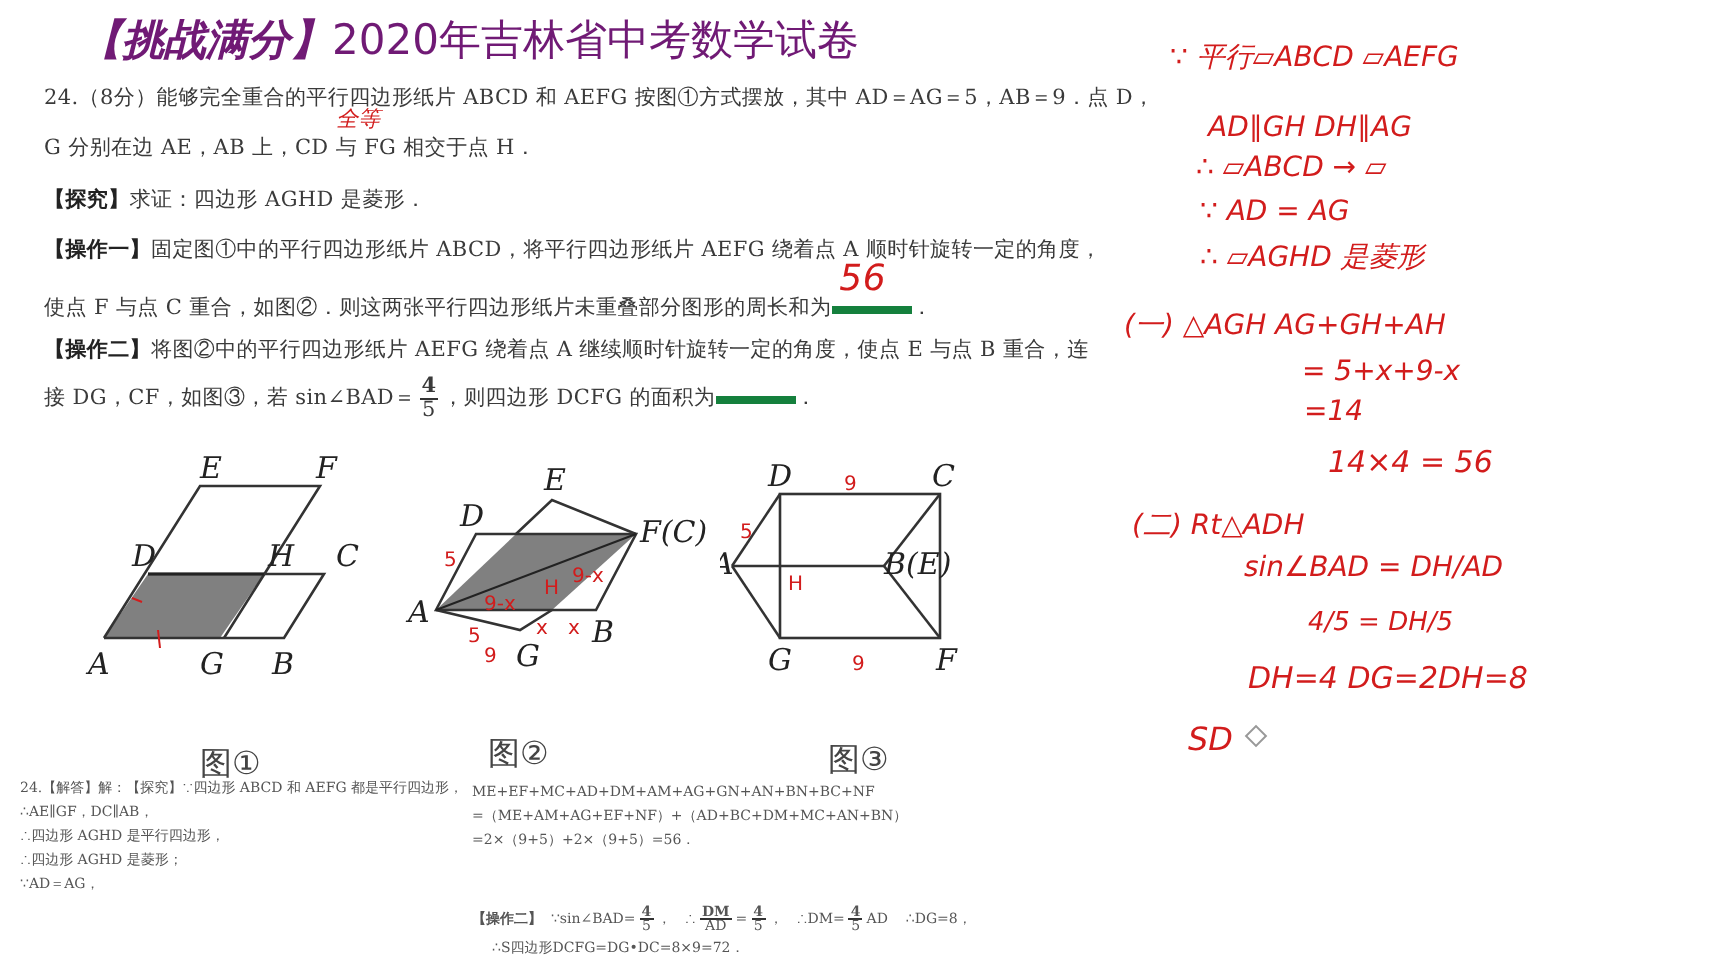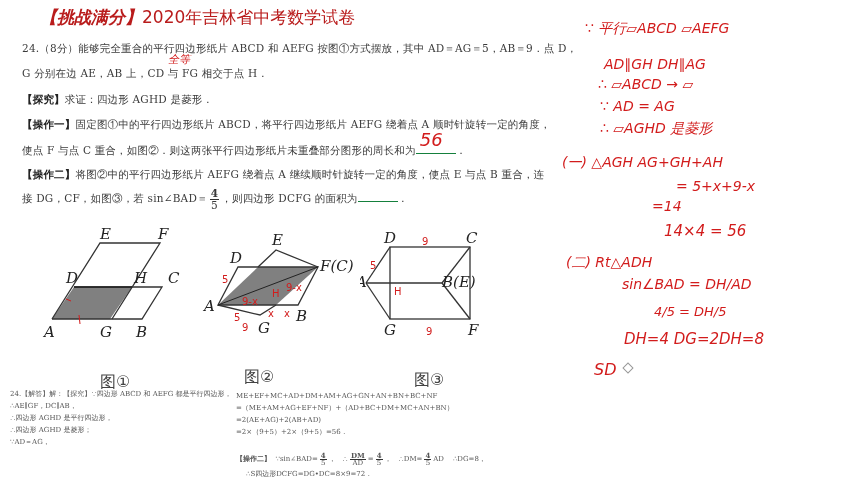--- a/index.html
+++ b/index.html
@@ -1,25 +1,25 @@
 <!DOCTYPE html>
 <html><head>
 <meta charset="utf-8">
 <style>
   html, body { margin:0; padding:0; background:#ffffff; }
   body { width:864px; height:486px; position:relative; overflow:hidden; font-family:"DejaVu Serif", serif; color:#333; }
   .abs { position:absolute; }
-  .title { left:40px; top:6px; font-family:"DejaVu Sans", sans-serif; font-size:17px; color:#b91c1c; white-space:nowrap; }
+  .title { left:40px; top:6px; font-family:"DejaVu Sans", sans-serif; font-size:21px; color:#701a75; white-space:nowrap; }
   .title .bracket-part { font-family:"DejaVu Serif", serif; font-style:italic; font-weight:bold; }
   .q { font-size:10.5px; color:#3a3a3a; white-space:nowrap; letter-spacing:0.2px; }
   .q b { font-weight:bold; color:#222; }
   .frac { display:inline-block; vertical-align:middle; text-align:center; line-height:1; margin:0 2px; }
   .frac .num { display:block; border-bottom:1px solid #333; padding:0 1px; font-weight:bold; }
   .frac .den { display:block; }
-  .blank { display:inline-block; width:40px; border-bottom:1px solid #15803d; height:10px; vertical-align:baseline; position:relative; }
+  .blank { display:inline-block; width:40px; border-bottom:4px solid #15803d; height:10px; vertical-align:baseline; position:relative; }
   .hw { font-family:"DejaVu Sans", sans-serif; color:#d21c1c; font-style:italic; white-space:nowrap; }
   .answer-hw { position:absolute; left:4px; top:-14px; font-size:18px; }
   .sol { font-size:7px; color:#555; white-space:nowrap; line-height:12px; }
   .figcap { font-family:"DejaVu Sans", sans-serif; font-size:16px; color:#444; }
   svg text.lbl { font-family:"DejaVu Serif", serif; font-style:italic; font-size:15px; fill:#222; }
   svg text.red { font-family:"DejaVu Sans", sans-serif; font-size:10px; fill:#d21c1c; }
 </style>
 </head>
 <body>
 
@@ -114,39 +114,38 @@
   <div>24.【解答】解：【探究】∵四边形 ABCD 和 AEFG 都是平行四边形，</div>
   <div>∴AE∥GF，DC∥AB，</div>
   <div>∴四边形 AGHD 是平行四边形，</div>
   <div>∴四边形 AGHD 是菱形；</div>
   <div>∵AD＝AG，</div>
 </div>
 
 <div class="abs sol" style="left:236px; top:390px;">
   <div>ME+EF+MC+AD+DM+AM+AG+GN+AN+BN+BC+NF</div>
   <div>=（ME+AM+AG+EF+NF）+（AD+BC+DM+MC+AN+BN）</div>
-  <div>=2(AE+AG)+2(AB+AD)</div>
   <div>=2×（9+5）+2×（9+5）=56．</div>
 </div>
 <div class="abs sol" style="left:236px; top:452px;">
   <b>【操作二】</b>&nbsp;
   <span>∵sin∠BAD=</span><span class="frac"><span class="num">4</span><span class="den">5</span></span><span>，</span>&nbsp;&nbsp;
   <span>∴</span><span class="frac"><span class="num">DM</span><span class="den">AD</span></span><span>=</span><span class="frac"><span class="num">4</span><span class="den">5</span></span><span>，</span>&nbsp;&nbsp;
   <span>∴DM=</span><span class="frac"><span class="num">4</span><span class="den">5</span></span><span>AD</span>&nbsp;&nbsp;&nbsp;
   <span>∴DG=8，</span>
 </div>
 <div class="abs sol" style="left:246px; top:468px;">∴S四边形DCFG=DG•DC=8×9=72．</div>
 
 <div class="abs hw" style="left:585px; top:20px; font-size:14px;">∵ 平行▱ABCD  ▱AEFG</div>
 <div class="abs hw" style="left:604px; top:56px; font-size:14px;">AD∥GH  DH∥AG</div>
 <div class="abs hw" style="left:598px; top:76px; font-size:14px;">∴ ▱ABCD → ▱</div>
 <div class="abs hw" style="left:600px; top:98px; font-size:14px;">∵ AD = AG</div>
 <div class="abs hw" style="left:600px; top:120px; font-size:14px;">∴ ▱AGHD 是菱形</div>
 <div class="abs hw" style="left:562px; top:154px; font-size:14px;">(一) △AGH   AG+GH+AH</div>
-<div class="abs hw" style="left:676px; top:178px; font-size:14px;">= 5+x+9-x</div>
+<div class="abs hw" style="left:651px; top:178px; font-size:14px;">= 5+x+9-x</div>
 <div class="abs hw" style="left:652px; top:198px; font-size:14px;">=14</div>
 <div class="abs hw" style="left:664px; top:222px; font-size:15px;">14×4 = 56</div>
 <div class="abs hw" style="left:566px; top:254px; font-size:14px;">(二) Rt△ADH</div>
 <div class="abs hw" style="left:622px; top:276px; font-size:14px;">sin∠BAD = DH/AD</div>
 <div class="abs hw" style="left:654px; top:304px; font-size:13px;">4/5 = DH/5</div>
 <div class="abs hw" style="left:624px; top:330px; font-size:15px;">DH=4   DG=2DH=8</div>
 <div class="abs hw" style="left:594px; top:360px; font-size:16px;text-align:center;">SD</div>
 <div class="abs" style="left:624px; top:364px; width:6px; height:6px; border:1px solid #999; transform:rotate(45deg);"></div>
 
 </body></html>

